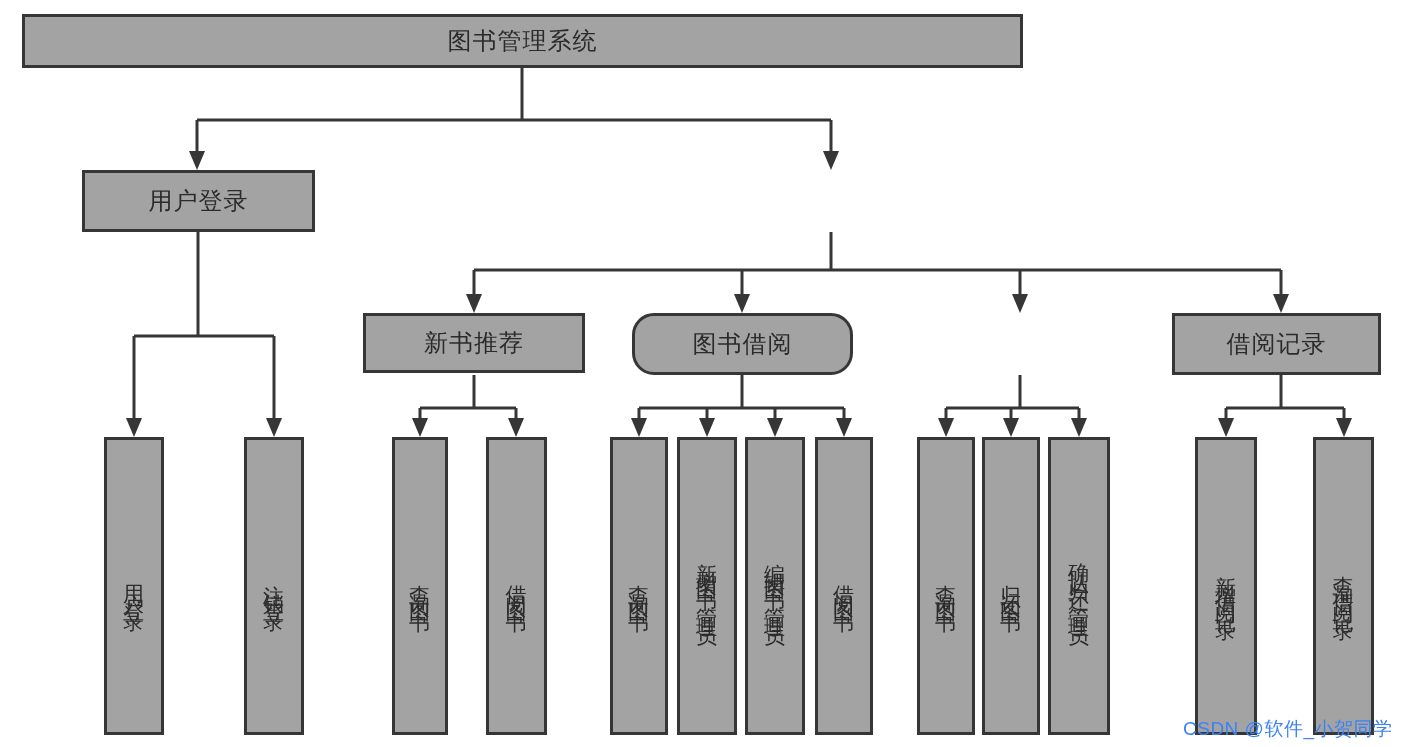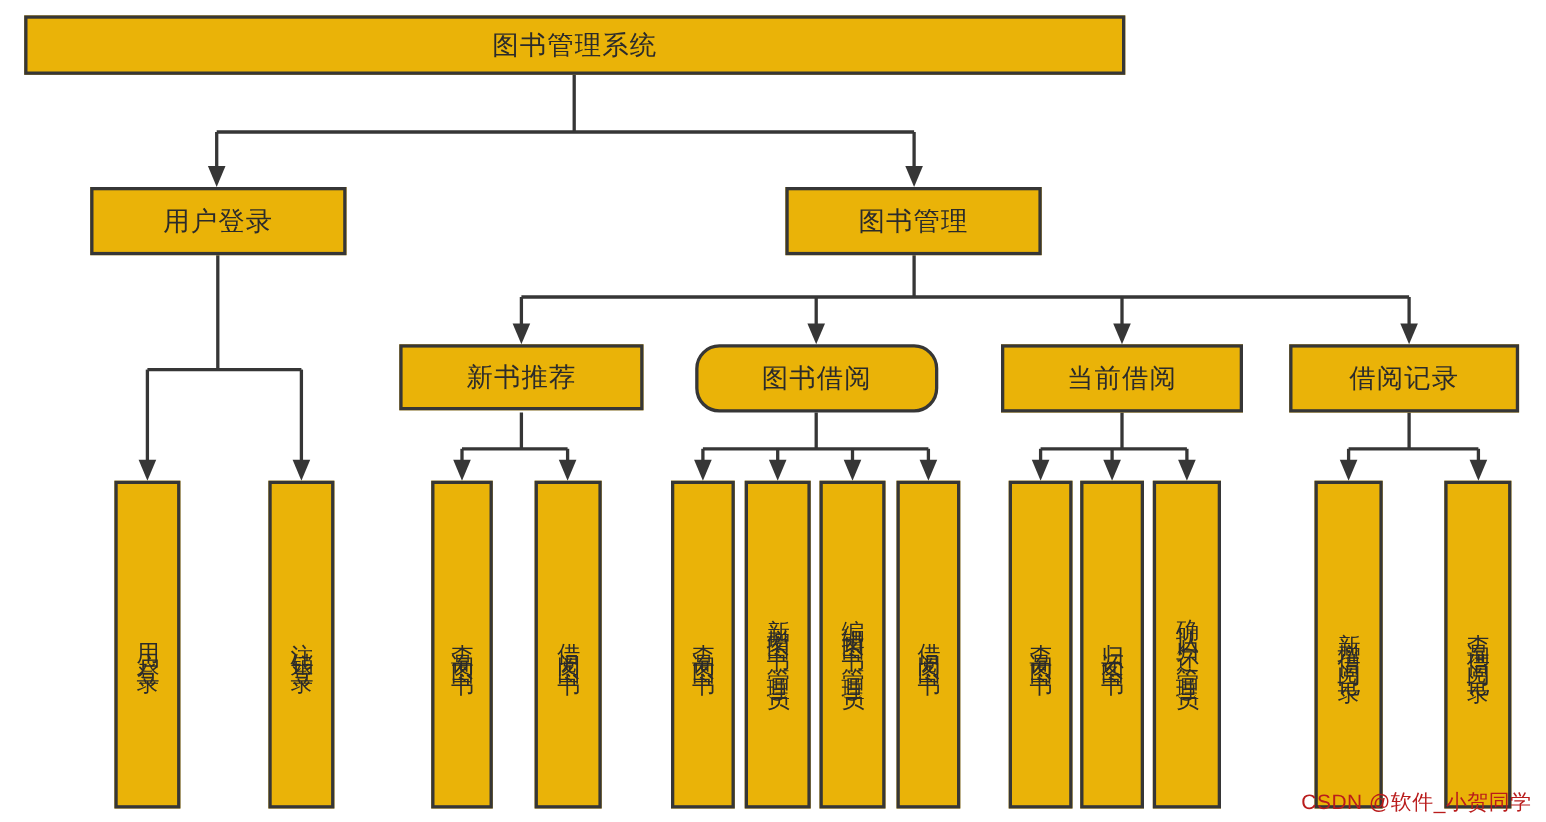--- a/index.html
+++ b/index.html
@@ -17,21 +17,21 @@
   }
   #connectors {
     position: absolute;
     left: 0;
     top: 0;
     z-index: 1;
   }
   .node {
     position: absolute;
     box-sizing: border-box;
-    background: #eab308;
+    background: #a3a3a3;
     border: 3px solid #363636;
     display: flex;
     align-items: center;
     justify-content: center;
     color: #2b2b2b;
     z-index: 2;
   }
   .node.h {
     font-size: 24px;
     letter-spacing: 1px;
@@ -43,21 +43,21 @@
     font-size: 21px;
     letter-spacing: 9px;
     line-height: 1;
   }
   .watermark {
     position: absolute;
     left: 1183px;
     top: 716px;
     z-index: 3;
     font-size: 19px;
-    color: #b91c1c;
+    color: #3b82f6;
     white-space: nowrap;
     letter-spacing: 0.5px;
   }
 </style>
 </head>
 <body>
 
 <div id="stage">
 
   <svg id="connectors" width="1405" height="747" viewBox="0 0 1405 747">
@@ -122,25 +122,23 @@
       <polygon points="1003,418 1019,418 1011,437"></polygon>
       <polygon points="1071,418 1087,418 1079,437"></polygon>
       <polygon points="1218,418 1234,418 1226,437"></polygon>
       <polygon points="1336,418 1352,418 1344,437"></polygon>
     </g>
   </svg>
 
   <div class="node h" style="left:22px; top:14px; width:1001px; height:54px;">图书管理系统</div>
 
   <div class="node h" style="left:82px; top:170px; width:233px; height:62px;">用户登录</div>
-  <div class="node h" style="left:714px; top:170px; width:233px; height:62px;">图书管理</div>
 
   <div class="node h" style="left:363px; top:313px; width:222px; height:60px;">新书推荐</div>
   <div class="node h" style="left:632px; top:313px; width:221px; height:62px;border-radius:22px;">图书借阅</div>
-  <div class="node h" style="left:910px; top:313px; width:220px; height:62px;">当前借阅</div>
   <div class="node h" style="left:1172px; top:313px; width:209px; height:62px;">借阅记录</div>
 
   <div class="node v" style="left:104px; top:437px; width:60px; height:298px;">用户登录</div>
   <div class="node v" style="left:244px; top:437px; width:60px; height:298px;">注销登录</div>
 
   <div class="node v" style="left:392px; top:437px; width:56px; height:298px;">查询图书</div>
   <div class="node v" style="left:486px; top:437px; width:61px; height:298px;">借阅图书</div>
 
   <div class="node v" style="left:610px; top:437px; width:58px; height:298px;">查询图书</div>
   <div class="node v" style="left:677px; top:437px; width:60px; height:298px;">新增图书（管理员）</div>

